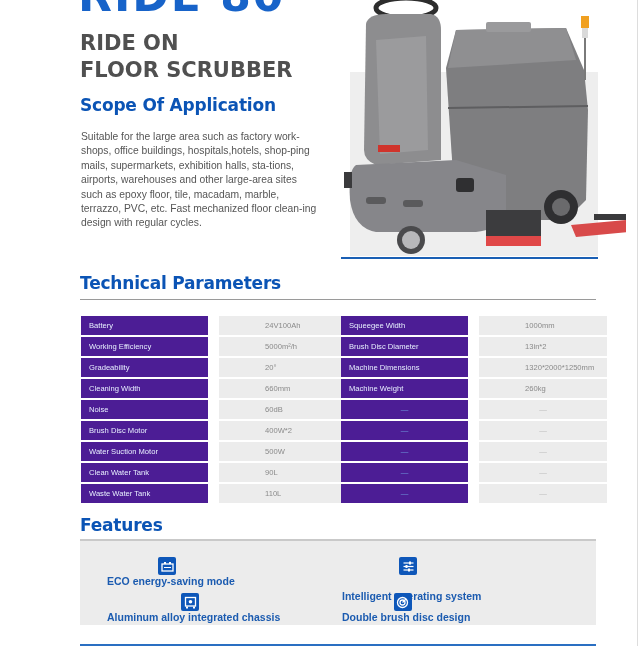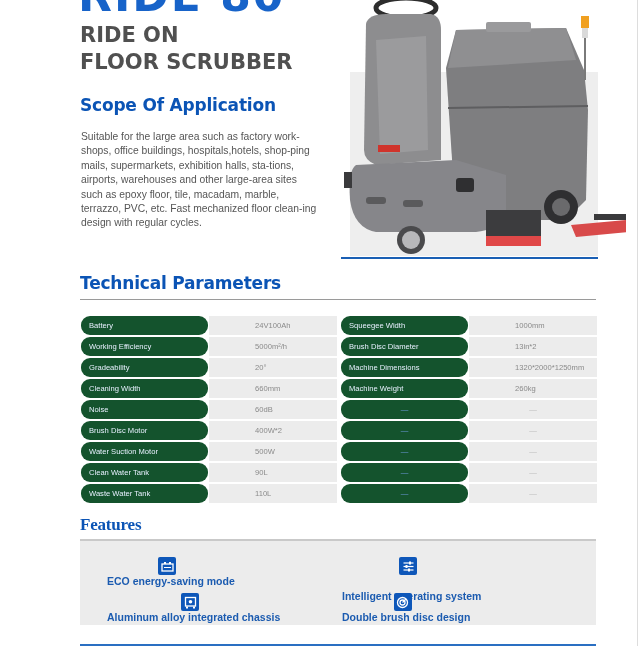--- a/index.html
+++ b/index.html
@@ -5,21 +5,21 @@
     * { box-sizing: border-box; margin: 0; padding: 0; }
     html, body { width: 640px; height: 646px; background: #ffffff; overflow: hidden; }
     body { position: relative; font-family: "Liberation Sans", sans-serif; color: #4a4a4a; }
 
     .top-title-cut {
       position: absolute; left: 78px; top: -30px;
       font-family: "DejaVu Sans", sans-serif; font-weight: bold;
       font-size: 44px; color: #1763c9; letter-spacing: 2px; white-space: nowrap;
     }
     .subtitle {
-      position: absolute; left: 80px; top: 22px;
+      position: absolute; left: 80px; top: 30px;
       font-family: "DejaVu Sans", sans-serif; font-weight: bold;
       font-size: 21px; line-height: 27px; color: #505050;
     }
     .h2 {
       position: absolute; font-family: "DejaVu Sans", sans-serif; font-weight: bold;
       color: #0b54b5; font-size: 17px; letter-spacing: -0.2px;
     }
     .scope-title { left: 80px; top: 95px; }
     .scope-text {
       position: absolute; left: 81px; top: 130px; width: 240px;
@@ -38,31 +38,31 @@
     .machine { position: absolute; left: 336px; top: 0; width: 290px; height: 256px; }
 
     .tech-title { left: 80px; top: 273px; }
     .tech-rule { position: absolute; left: 80px; top: 299px; width: 516px; height: 1px; background: #9a9a9a; }
 
     .param-table { position: absolute; top: 316px; }
     .param-table.left { left: 81px; }
     .param-table.right { left: 341px; }
     .prow { display: flex; height: 19px; margin-bottom: 2px; }
     .pkey {
-      width: 127px; background: #14532d; color: #e8f0ff;
-      font-size: 7.6px; line-height: 19px; padding-left: 8px; border-radius: 9px;
+      width: 127px; background: #4c1d95; color: #e8f0ff;
+      font-size: 7.6px; line-height: 19px; padding-left: 8px;
     }
     .pval {
-      width: 128px; margin-left: 1px; background: #ececec; color: #8a8a8a;
+      width: 128px; margin-left: 11px; background: #ececec; color: #8a8a8a;
       font-size: 7.6px; line-height: 19px; padding-left: 46px;
     }
     .pkey.dash { text-align: center; padding-left: 0; color: #6f9be0; }
     .pval.dash { text-align: center; padding-left: 0; color: #bbb; }
 
-    .features-title { left: 80px; top: 515px; font-family: Liberation Serif, serif; }
+    .features-title { left: 80px; top: 515px; }
     .features-rule { position: absolute; left: 80px; top: 539px; width: 516px; height: 2px; background: #c9c9c9; }
     .features-box {
       position: absolute; left: 80px; top: 541px; width: 516px; height: 84px; background: #ececec;
     }
     .feature { position: absolute; display: flex; align-items: center; flex-direction: column; }
     .ficon {
       width: 18px; height: 18px; background: #0e57b9; border-radius: 2px;
       display: flex; align-items: center; justify-content: center; margin-right: 7px;
     }
     .ficon svg { width: 13px; height: 13px; }

